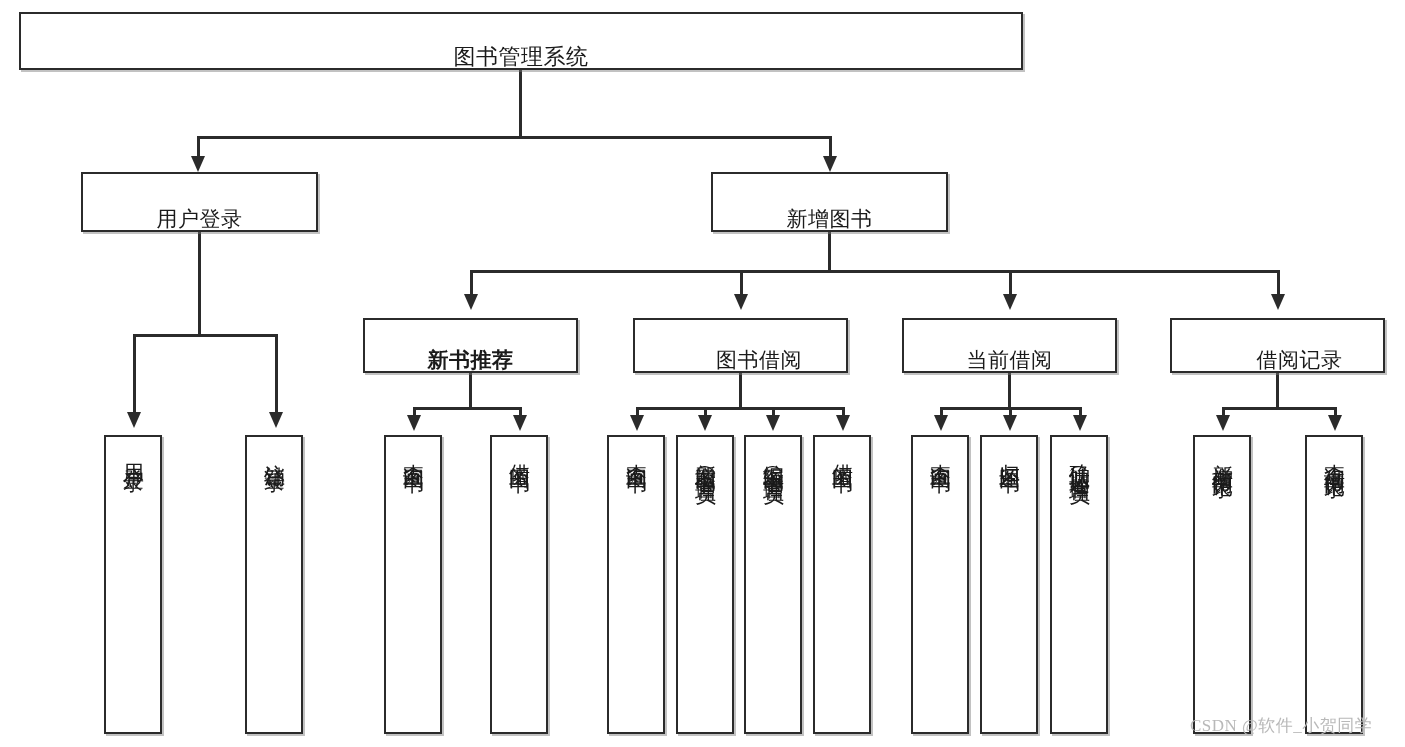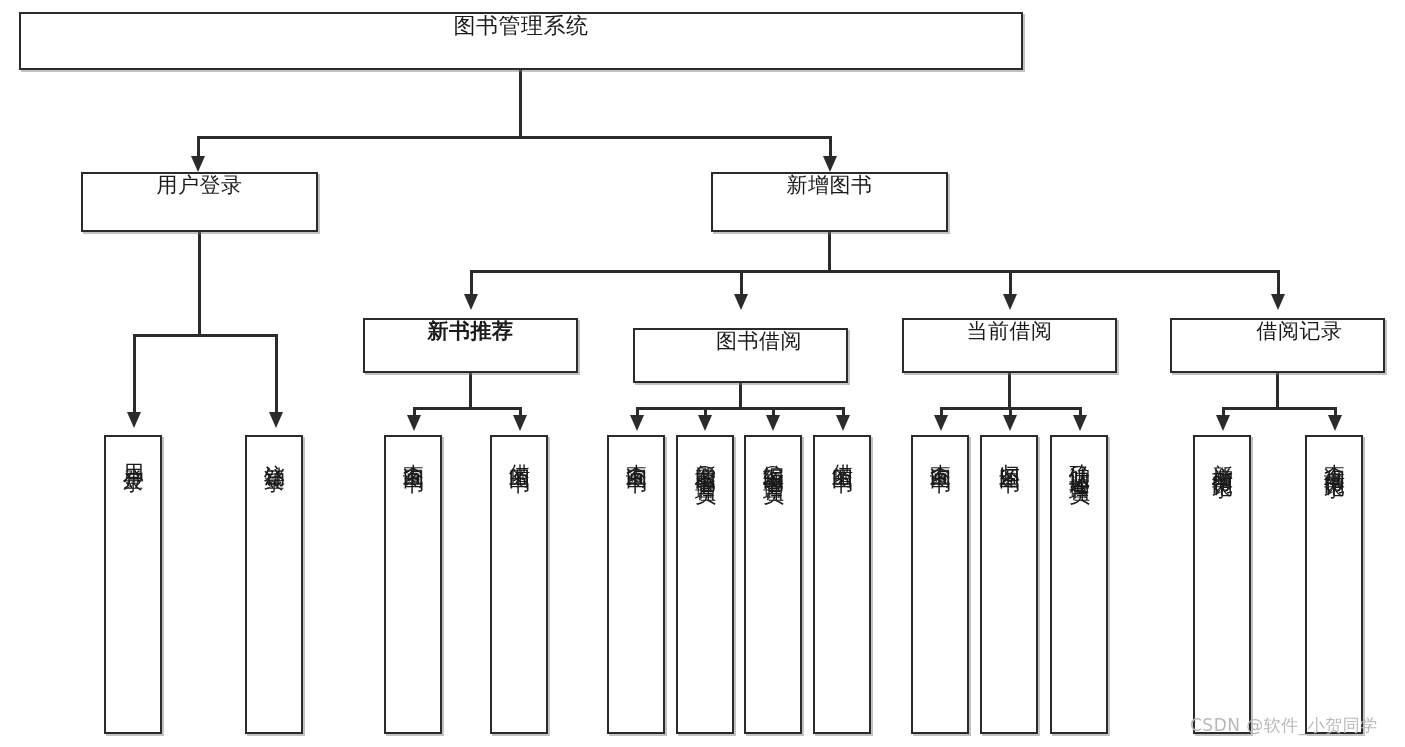--- a/index.html
+++ b/index.html
@@ -16,21 +16,21 @@
     height: 747px;
     background: #ffffff;
     overflow: hidden;
   }
   .node {
     position: absolute;
     box-sizing: border-box;
     border: 2.5px solid #2b2b2b;
     background: #ffffff;
     display: flex;
-    align-items: flex-start;
+    align-items: flex-end;
     justify-content: center;
     color: #1a1a1a;
     z-index: 3;
   }
   .node.shadowed {
     box-shadow: 2px 2px 0 0 rgba(120,120,120,0.45);
   }
   .node-label {
     line-height: 1.05;
     letter-spacing: 0.5px;
@@ -114,21 +114,21 @@
   <div class="edge v" style="left:1009px; top:270px; height:26px;"></div>
   <div class="edge v" style="left:1277px; top:270px; height:26px;"></div>
   <div class="arrow" style="left:464px; top:294px;"></div>
   <div class="arrow" style="left:734px; top:294px;"></div>
   <div class="arrow" style="left:1003px; top:294px;"></div>
   <div class="arrow" style="left:1271px; top:294px;"></div>
 
   <div class="node lvl3 shadowed" style="left:363px; top:318px; width:215px; height:55px;font-weight:bold;">
     <span class="node-label">新书推荐</span>
   </div>
-  <div class="node lvl3 shadowed" style="left:633px; top:328px; width:215px; height:55px;padding-left:37px;">
+  <div class="node lvl3 shadowed" style="left:633px; top:318px; width:215px; height:55px;padding-left:37px;">
     <span class="node-label">图书借阅</span>
   </div>
   <div class="node lvl3 shadowed" style="left:902px; top:318px; width:215px; height:55px;">
     <span class="node-label">当前借阅</span>
   </div>
   <div class="node lvl3 shadowed" style="left:1170px; top:318px; width:215px; height:55px;padding-left:44px;">
     <span class="node-label">借阅记录</span>
   </div>
 
   <div class="edge v" style="left:469px; top:373px; height:36px;"></div>
@@ -202,15 +202,15 @@
     <span class="node-label">确认归还（管理员）</span>
   </div>
 
   <div class="node leaf shadowed" style="left:1193px; top:435px; width:58px; height:299px;">
     <span class="node-label">新增借阅记录</span>
   </div>
   <div class="node leaf shadowed" style="left:1305px; top:435px; width:58px; height:299px;">
     <span class="node-label">查询借阅记录</span>
   </div>
 
-  <div class="watermark" style="left:1190px; top:714px;">CSDN @软件_小贺同学</div>
+  <div class="watermark" style="left:1190px; top:714px;font-family:Liberation Serif, serif;">CSDN @软件_小贺同学</div>
 
 </div>
 
 </body></html>

